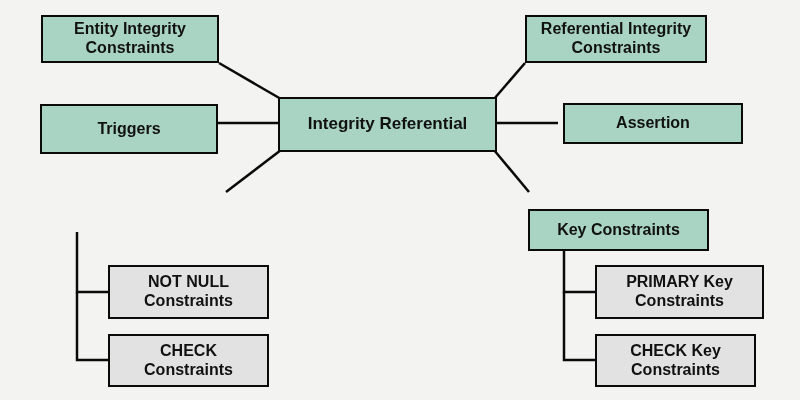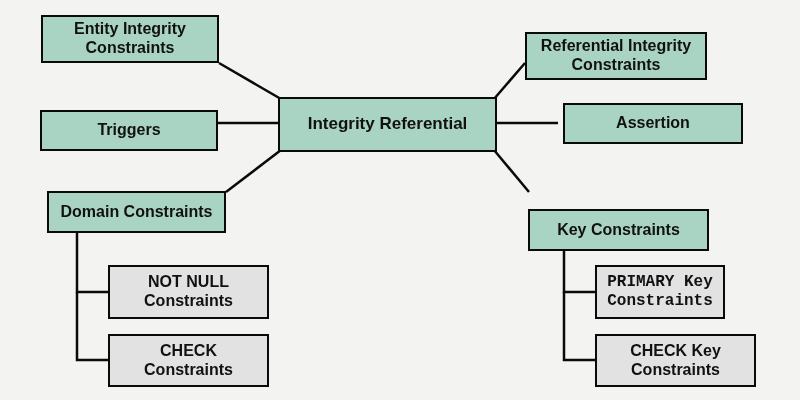--- a/index.html
+++ b/index.html
@@ -44,29 +44,29 @@
     font-weight: bold;
     color: var(--text-color);
     font-size: 16px;
     line-height: 1.18;
     padding: 2px 6px;
   }
   .node.green { background: var(--node-green); }
   .node.gray  { background: var(--node-gray); }
 
   .node-entity      { left: 41px;  top: 15px;  width: 178px; height: 48px; }
-  .node-referential { left: 525px; top: 15px;  width: 182px; height: 48px; margin-top: 17px; }
-  .node-triggers    { left: 40px;  top: 110px; width: 178px; height: 41px; }
+  .node-referential { left: 525px; top: 15px;  width: 182px; height: 48px; }
+  .node-triggers    { left: 40px;  top: 104px; width: 178px; height: 50px; }
   .node-center      { left: 278px; top: 97px;  width: 219px; height: 55px; font-size: 17px; }
   .node-assertion   { left: 556px; top: 103px; width: 180px; height: 41px; margin-left: 7px; }
   .node-domain      { left: 47px;  top: 191px; width: 179px; height: 42px; }
   .node-key         { left: 528px; top: 191px; width: 181px; height: 42px; margin-top: 18px; }
   .node-notnull     { left: 108px; top: 265px; width: 161px; height: 54px; }
   .node-check       { left: 108px; top: 334px; width: 161px; height: 53px; }
-  .node-primary     { left: 595px; top: 265px; width: 130px; height: 54px; font-family: Liberation Mono, monospace; }
+  .node-primary     { left: 595px; top: 265px; width: 169px; height: 54px; }
   .node-unique      { left: 595px; top: 334px; width: 161px; height: 53px; }
 </style>
 </head>
 <body>
 
 <div class="canvas">
 
   <svg class="connector-layer" viewBox="0 0 800 400" xmlns="http://www.w3.org/2000/svg" aria-hidden="true">
     <line class="connector" x1="219" y1="63" x2="281" y2="99"></line>
     <line class="connector" x1="525" y1="63" x2="494" y2="99"></line>
@@ -78,20 +78,19 @@
     <polyline class="connector" points="77,292 77,360 108,360"></polyline>
     <polyline class="connector" points="564,232 564,292 595,292"></polyline>
     <polyline class="connector" points="564,292 564,360 595,360"></polyline>
   </svg>
 
   <div class="node green node-entity">Entity Integrity Constraints</div>
   <div class="node green node-referential">Referential Integrity Constraints</div>
   <div class="node green node-triggers">Triggers</div>
   <div class="node green node-center">Integrity Referential</div>
   <div class="node green node-assertion">Assertion</div>
-  <div class="node green node-domain">Domain Constraints</div>
   <div class="node green node-key">Key Constraints</div>
   <div class="node gray node-check">CHECK Constraints</div>
   <div class="node gray node-notnull">NOT NULL Constraints</div>
   <div class="node gray node-primary">PRIMARY Key Constraints</div>
   <div class="node gray node-unique">CHECK Key Constraints</div>
 
 </div>
 
 </body></html>

